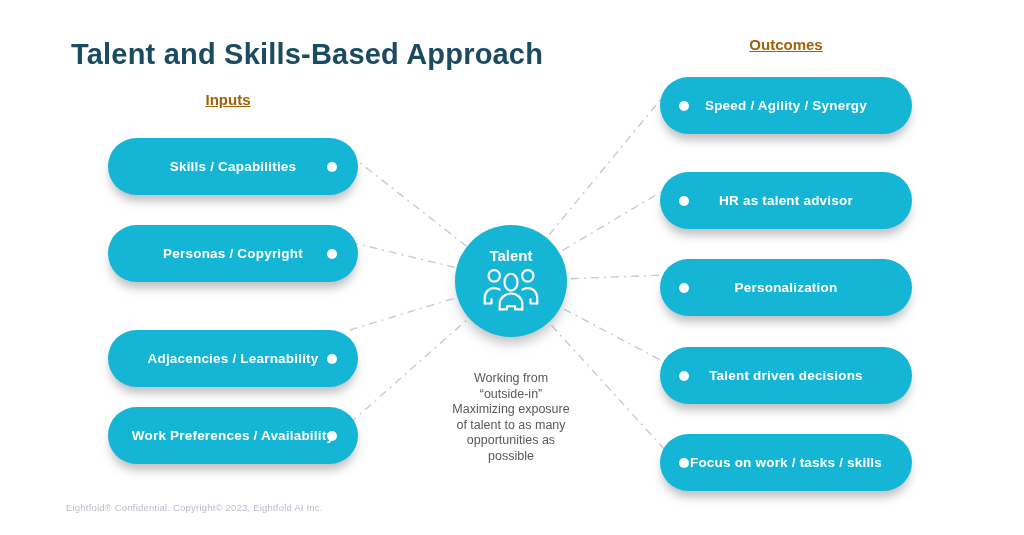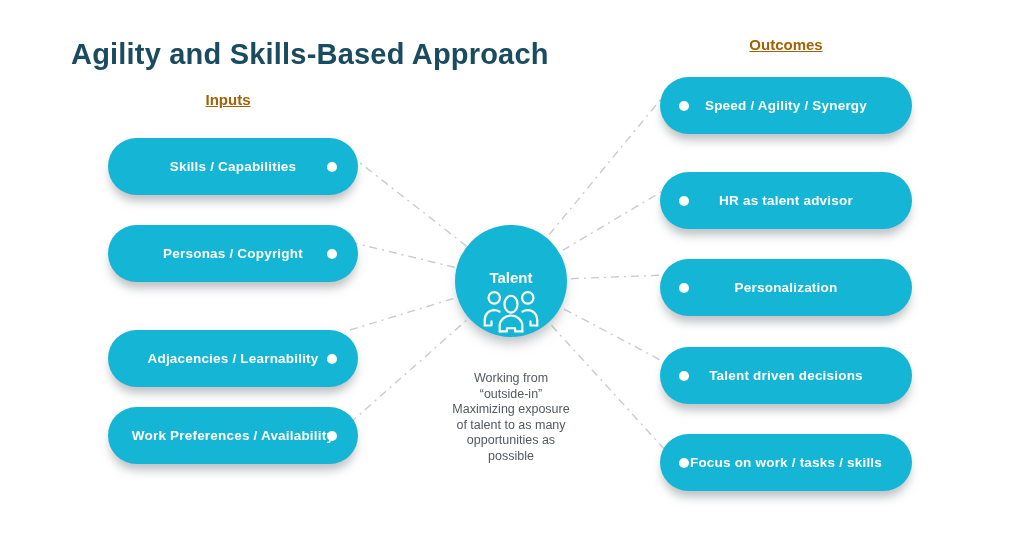--- a/index.html
+++ b/index.html
@@ -71,21 +71,21 @@
   .talent-circle {
     position: absolute;
     left: 455px; top: 225px;
     width: 112px; height: 112px;
     border-radius: 50%;
     background: var(--accent, #15b5d5);
     box-shadow: 0 9px 12px -3px rgba(125,130,136,0.5);
     display: flex;
     flex-direction: column;
     align-items: center;
-    justify-content: flex-end;
+    justify-content: center;
   }
   .talent-label {
     color: #ffffff;
     font-size: 15px;
     font-weight: bold;
     margin-bottom: 3px;
   }
   .center-note {
     position: absolute;
     left: 421px; top: 371px;
@@ -116,21 +116,21 @@
       <line x1="350" y1="330" x2="511" y2="281"></line>
       <line x1="350" y1="423" x2="511" y2="281"></line>
       <line x1="511" y1="281" x2="666" y2="93"></line>
       <line x1="511" y1="281" x2="666" y2="189"></line>
       <line x1="511" y1="281" x2="666" y2="275"></line>
       <line x1="511" y1="281" x2="666" y2="363"></line>
       <line x1="511" y1="281" x2="666" y2="451"></line>
     </g>
   </svg>
 
-  <h1 class="page-title">Agility and Skills-Based Approach</h1>
+  <h1 class="page-title">Talent and Skills-Based Approach</h1>
 
   <div class="col-heading inputs">Inputs</div>
   <div class="col-heading outcomes">Outcomes</div>
 
   <div class="pill left" style="top:126px">
     <span class="pill-label">Skills / Capabilities</span>
     <span class="dot"></span>
   </div>
   <div class="pill left" style="top:213px">
     <span class="pill-label">Personas / Copyright</span>
@@ -186,14 +186,15 @@
     </span>
   </div>
 
   <div class="center-note">Working from
 “outside-in”
 Maximizing exposure
 of talent to as many
 opportunities as
 possible</div>
 
+  <div class="footer-note">Eightfold® Confidential. Copyright© 2023, Eightfold AI Inc.</div>
 
 </div>
 
 </body></html>

